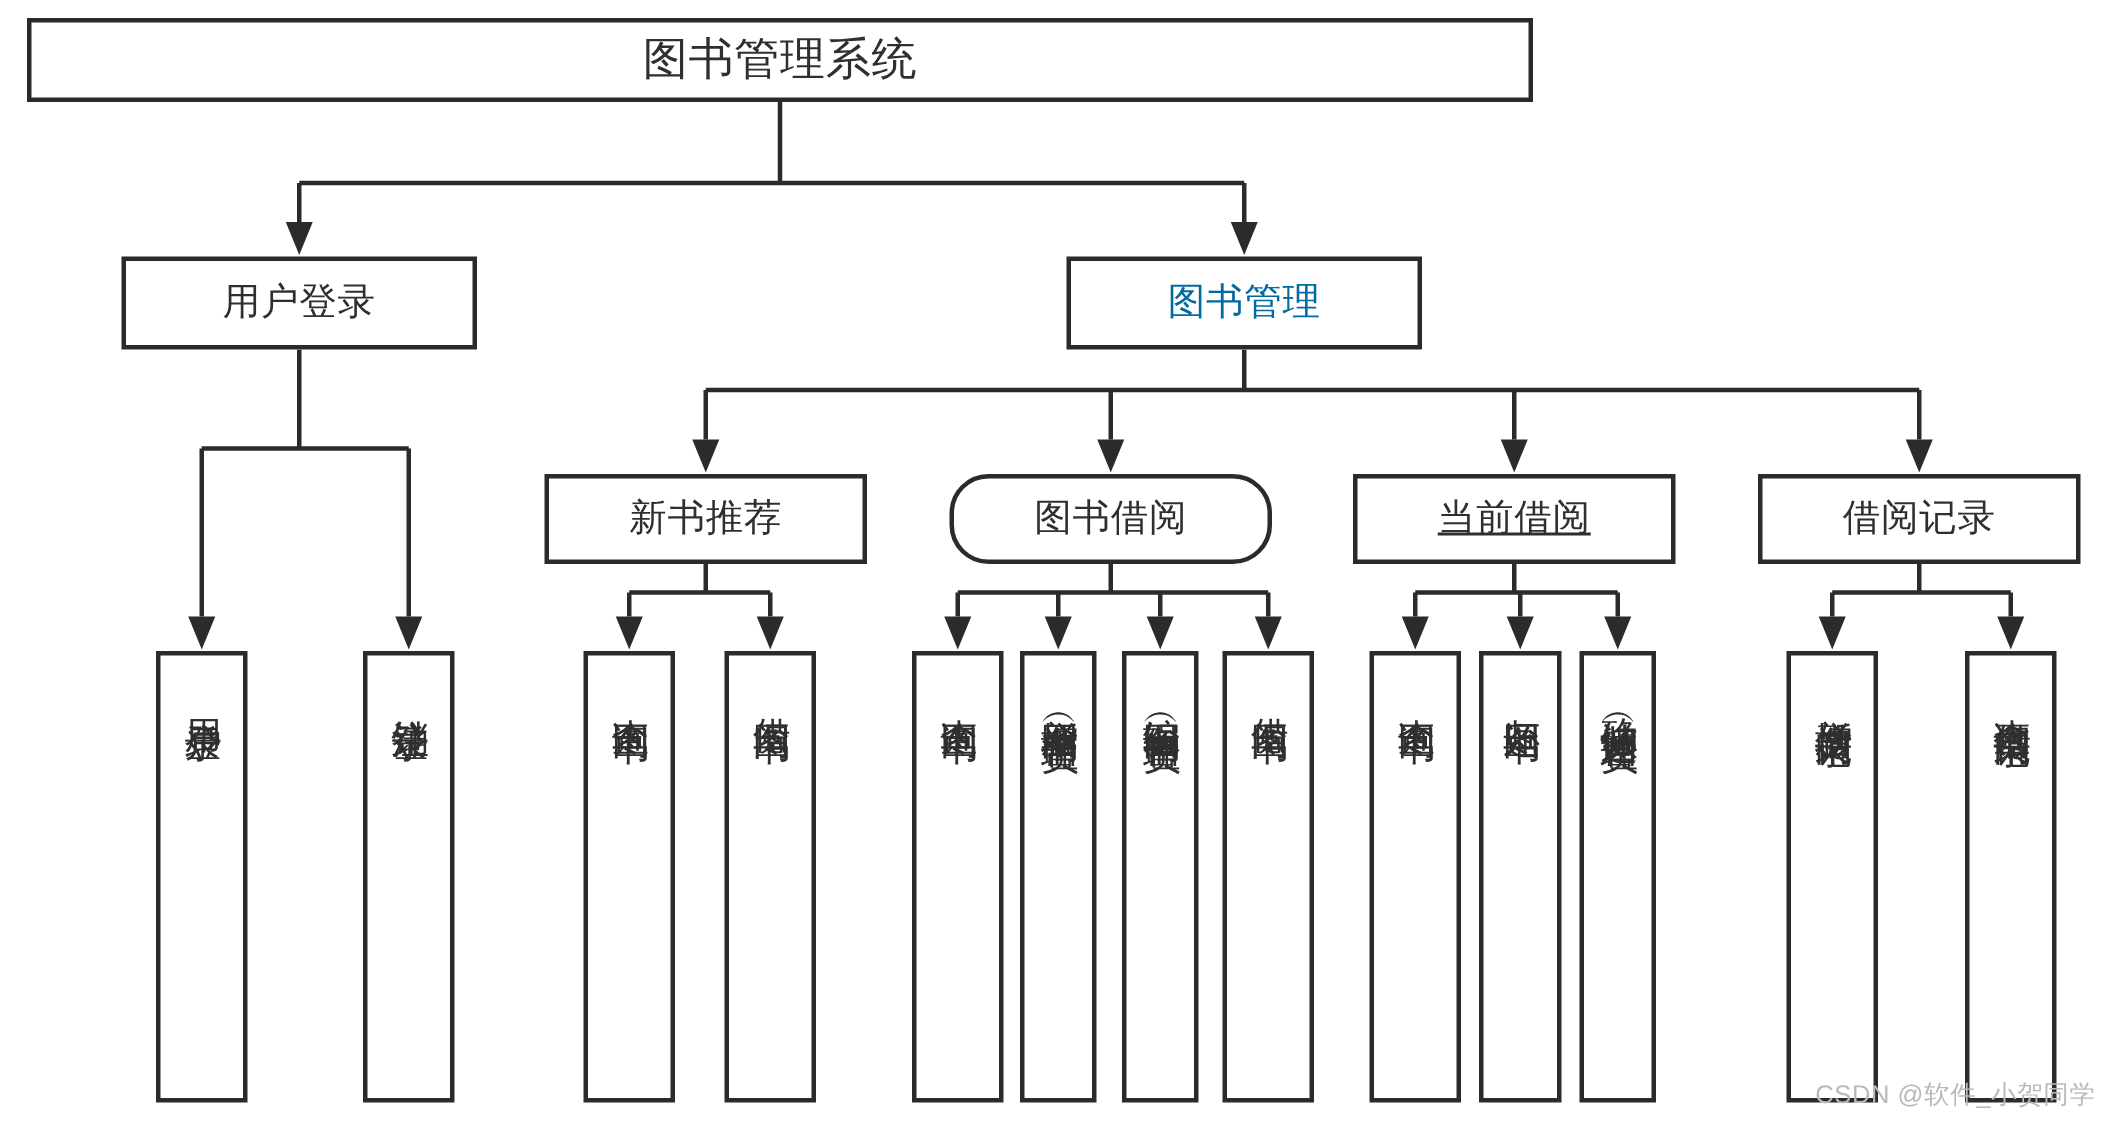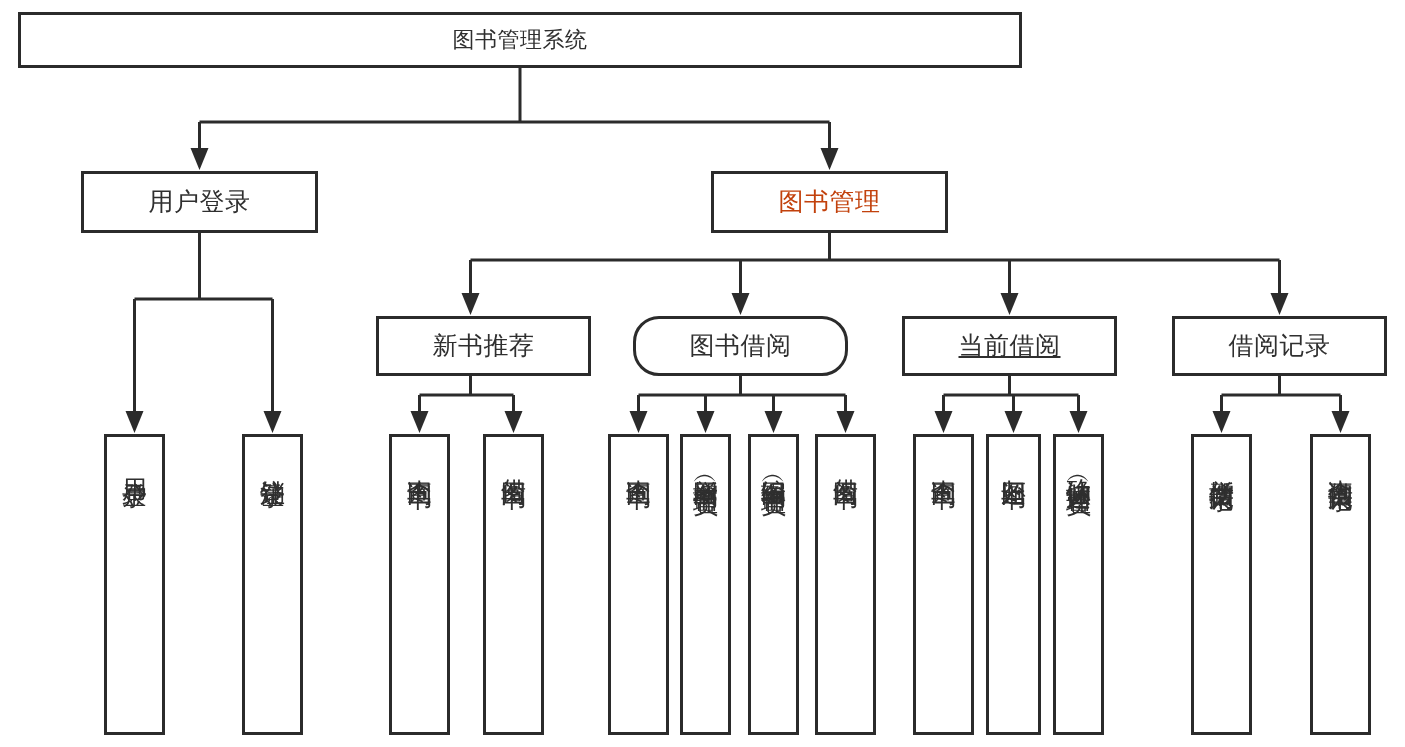--- a/index.html
+++ b/index.html
@@ -53,21 +53,21 @@
   .node.vertical .node-label {
     writing-mode: vertical-rl;
     text-orientation: upright;
     font-size: 25px;
     line-height: 1.08;
     letter-spacing: 2px;
     white-space: nowrap;
     margin: 0 auto;
   }
   .node.root .node-label {
-    font-size: 22px;
+    font-size: 30px;
   }
   #watermark {
     position: absolute;
     right: 8px;
     bottom: 6px;
     font-size: 17px;
     color: #b9b9b9;
     letter-spacing: 0.4px;
     white-space: nowrap;
   }
@@ -144,24 +144,24 @@
         <polygon points="1331.5,411 1349.5,411 1340.5,433" fill="#2b2b2b"></polygon>
       </g>
     </svg>
   <div id="node-layer">
       <div class="node horizontal root" style="left: 18px; top: 12px; width: 1004px; height: 56px; border-color: rgb(43, 43, 43); background: rgb(255, 255, 255); color: rgb(47, 47, 47);">
         <span class="node-label">图书管理系统</span>
       </div>
       <div class="node horizontal" style="left: 81px; top: 171px; width: 237px; height: 62px; border-color: rgb(43, 43, 43); background: rgb(255, 255, 255); color: rgb(47, 47, 47);">
         <span class="node-label">用户登录</span>
       </div>
-      <div class="node horizontal" style="left: 711px; top: 171px; width: 237px; height: 62px; border-color: rgb(43, 43, 43); background: rgb(255, 255, 255); color: #c2410c;">
+      <div class="node horizontal" style="left: 711px; top: 171px; width: 237px; height: 62px; border-color: rgb(43, 43, 43); background: rgb(255, 255, 255); color: #0369a1;">
         <span class="node-label">图书管理</span>
       </div>
-      <div class="node horizontal" style="left: 363px; top: 316px; width: 215px; height: 60px; border-color: rgb(43, 43, 43); background: rgb(255, 255, 255); color: rgb(47, 47, 47); margin-left: 13px;">
+      <div class="node horizontal" style="left: 363px; top: 316px; width: 215px; height: 60px; border-color: rgb(43, 43, 43); background: rgb(255, 255, 255); color: rgb(47, 47, 47);">
         <span class="node-label">新书推荐</span>
       </div>
       <div class="node horizontal" style="left: 633px; top: 316px; width: 215px; height: 60px; border-color: rgb(43, 43, 43); background: rgb(255, 255, 255); color: rgb(47, 47, 47); border-radius: 26px;">
         <span class="node-label">图书借阅</span>
       </div>
       <div class="node horizontal" style="left: 902px; top: 316px; width: 215px; height: 60px; border-color: rgb(43, 43, 43); background: rgb(255, 255, 255); color: rgb(47, 47, 47); text-decoration: underline;">
         <span class="node-label">当前借阅</span>
       </div>
       <div class="node horizontal" style="left: 1172px; top: 316px; width: 215px; height: 60px; border-color: rgb(43, 43, 43); background: rgb(255, 255, 255); color: rgb(47, 47, 47);">
         <span class="node-label">借阅记录</span>
@@ -199,13 +199,14 @@
       <div class="node vertical" style="left: 1053px; top: 434px; width: 51px; height: 301px; border-color: rgb(43, 43, 43); background: rgb(255, 255, 255); color: rgb(47, 47, 47);">
         <span class="node-label">确认归还（管理员）</span>
       </div>
       <div class="node vertical" style="left: 1191px; top: 434px; width: 61px; height: 301px; border-color: rgb(43, 43, 43); background: rgb(255, 255, 255); color: rgb(47, 47, 47);">
         <span class="node-label">新增借阅记录</span>
       </div>
       <div class="node vertical" style="left: 1310px; top: 434px; width: 61px; height: 301px; border-color: rgb(43, 43, 43); background: rgb(255, 255, 255); color: rgb(47, 47, 47);">
         <span class="node-label">查询借阅记录</span>
       </div>
     </div>
+  <div id="watermark">CSDN @软件_小贺同学</div>
 </div>
 
 </body></html>

